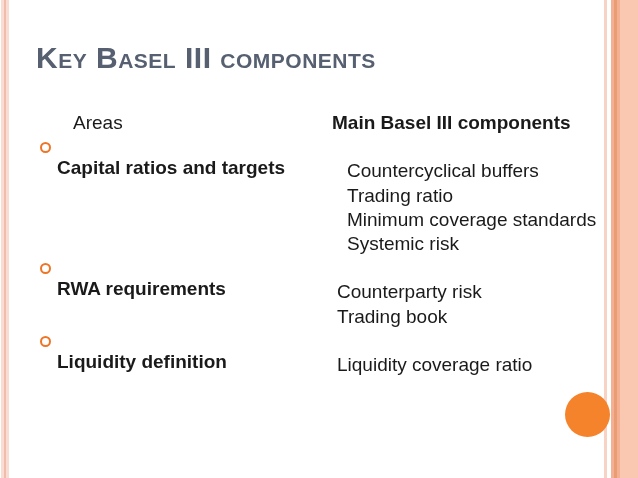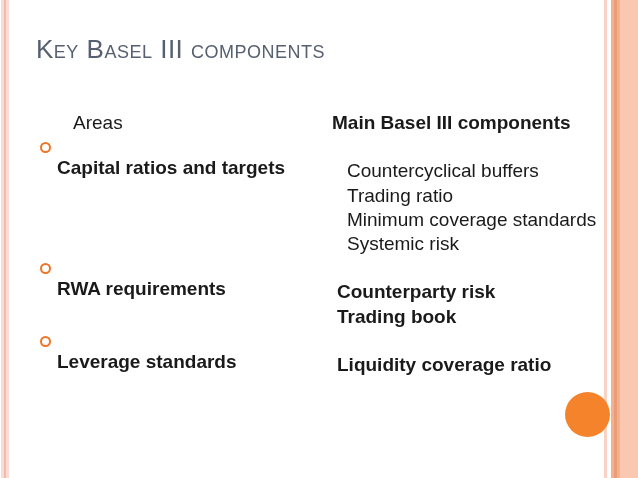--- a/index.html
+++ b/index.html
@@ -25,35 +25,35 @@
       var(--stripe-salmon-medium,#F3B093) 7px, var(--stripe-salmon-medium,#F3B093) 10px,
       var(--stripe-salmon-dark,#EA9C75) 10px, var(--stripe-salmon-dark,#EA9C75) 13px,
       var(--stripe-salmon-medium,#F3B093) 13px, var(--stripe-salmon-medium,#F3B093) 16px,
       var(--stripe-salmon-band,#FAC8B1) 16px);
   }
   .circle{
     position:absolute;left:565px;top:392px;width:45px;height:45px;
     border-radius:50%;background:var(--circle-color,#F5832C);
   }
   .title{
-    position:absolute;left:36px;top:34px;margin:0;
-    font-size:26px;font-weight:400;font-variant:small-caps;
+    position:absolute;left:36px;top:41px;margin:0;
+    font-size:30px;font-weight:700;font-variant:small-caps;
     letter-spacing:0.5px;color:var(--title-color,#566070);
     white-space:nowrap;
   }
   .rows{position:absolute;left:0;top:111px;width:100%;}
   .row{position:relative;height:24.2px;}
   .cell{
     position:absolute;white-space:nowrap;
     font-size:19px;line-height:24.2px;color:var(--text-color,#1a1a1a);
   }
   .cell.l-header{left:73px;font-weight:400;}
   .cell.l-bullet{left:57px;font-weight:700;margin-top:21px;}
   .cell.r-header{left:332px;font-weight:700;}
-  .cell.r-sub1{left:337px;font-weight:700;}
+  .cell.r-sub1{left:337px;font-weight:400;}
   .cell.r-sub2{left:347px;font-weight:400;}
   .bullet{
     position:absolute;left:40px;top:7px;width:7px;height:7px;
     border:2.5px solid var(--bullet-color,#EE7526);border-radius:50%;
   }
 </style>
 </head>
 <body>
 
 <div class="slide">
@@ -87,19 +87,19 @@
         <span class="cell l-bullet">RWA requirements</span>
       </div>
       <div class="row">
         <span class="cell r-sub1">Counterparty risk</span>
       </div>
       <div class="row">
         <span class="cell r-sub1">Trading book</span>
       </div>
       <div class="row">
         <span class="bullet"></span>
-        <span class="cell l-bullet">Leverage standards</span>
+        <span class="cell l-bullet">Liquidity definition</span>
       </div>
       <div class="row">
         <span class="cell r-sub1">Liquidity coverage ratio</span>
       </div>
     </div>
 </div>
 
 </body></html>

